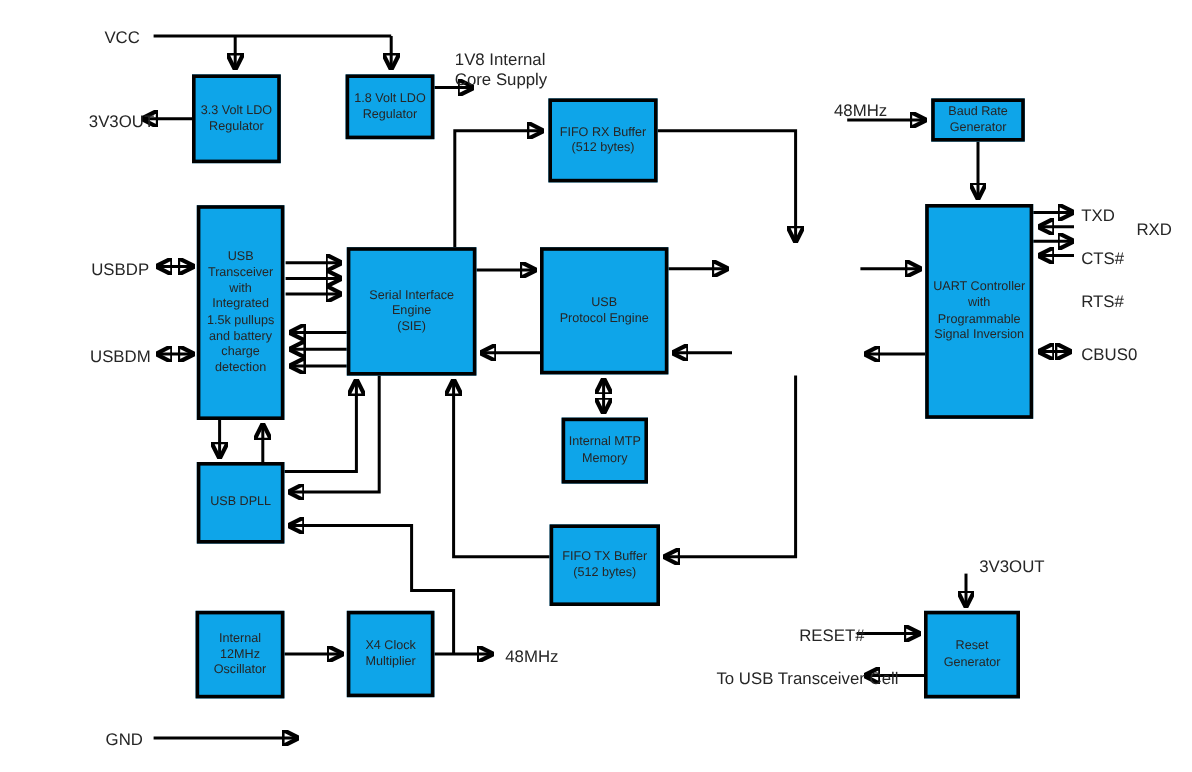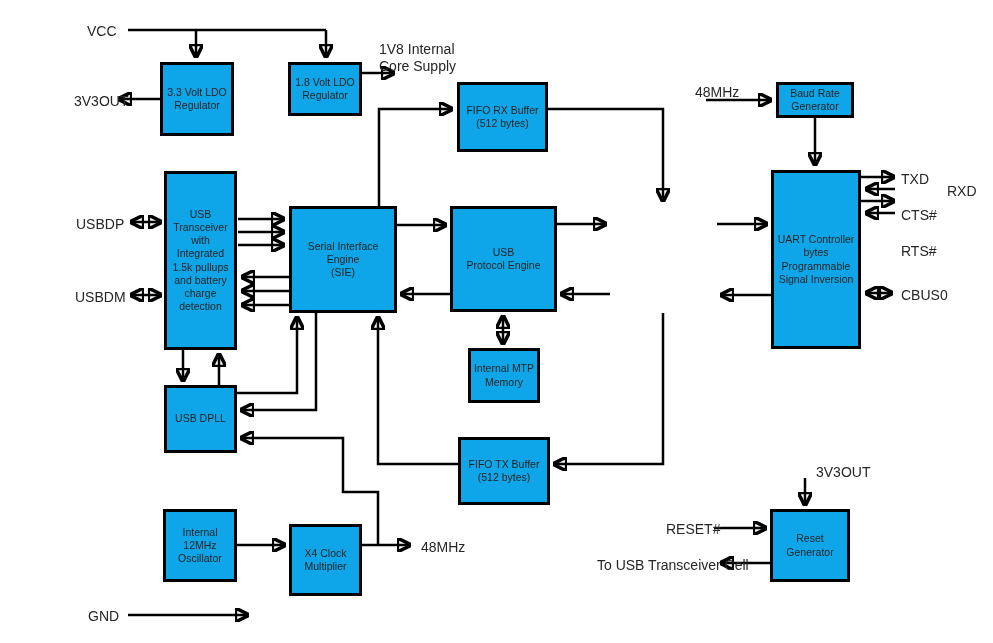--- a/index.html
+++ b/index.html
@@ -120,32 +120,32 @@
 1.5k pullups
 and battery
 charge
 detection</div>
   <div class="block" style="left:289px; top:206px; width:108px; height:107px;">Serial Interface
 Engine
 (SIE)</div>
   <div class="block" style="left:450px; top:206px; width:107px; height:106px;">USB
 Protocol Engine</div>
   <div class="block" style="left:771px; top:170px; width:90px;  height:179px;">UART Controller
-bytes
+with
 Programmable
 Signal Inversion</div>
   <div class="block" style="left:468px; top:348px; width:72px;  height:55px;">Internal MTP
 Memory</div>
   <div class="block" style="left:458px; top:437px; width:92px;  height:68px;">FIFO TX Buffer
 (512 bytes)</div>
   <div class="block" style="left:164px; top:385px; width:73px;  height:68px;">USB DPLL</div>
   <div class="block" style="left:163px; top:509px; width:74px;  height:73px;">Internal
 12MHz
 Oscillator</div>
-  <div class="block" style="left:289px; top:509px; width:73px;  height:72px;margin-top:15px;">X4 Clock
+  <div class="block" style="left:289px; top:509px; width:73px;  height:72px;">X4 Clock
 Multiplier</div>
   <div class="block" style="left:770px; top:509px; width:80px;  height:73px;">Reset
 Generator</div>
 
   <div class="pin" style="left:87px;  top:23px;">VCC</div>
   <div class="pin" style="left:74px;  top:93px;">3V3OUT</div>
   <div class="pin" style="left:379px; top:41px;">1V8 Internal
 Core Supply</div>
   <div class="pin" style="left:76px;  top:216px;">USBDP</div>
   <div class="pin" style="left:75px;  top:289px;">USBDM</div>

